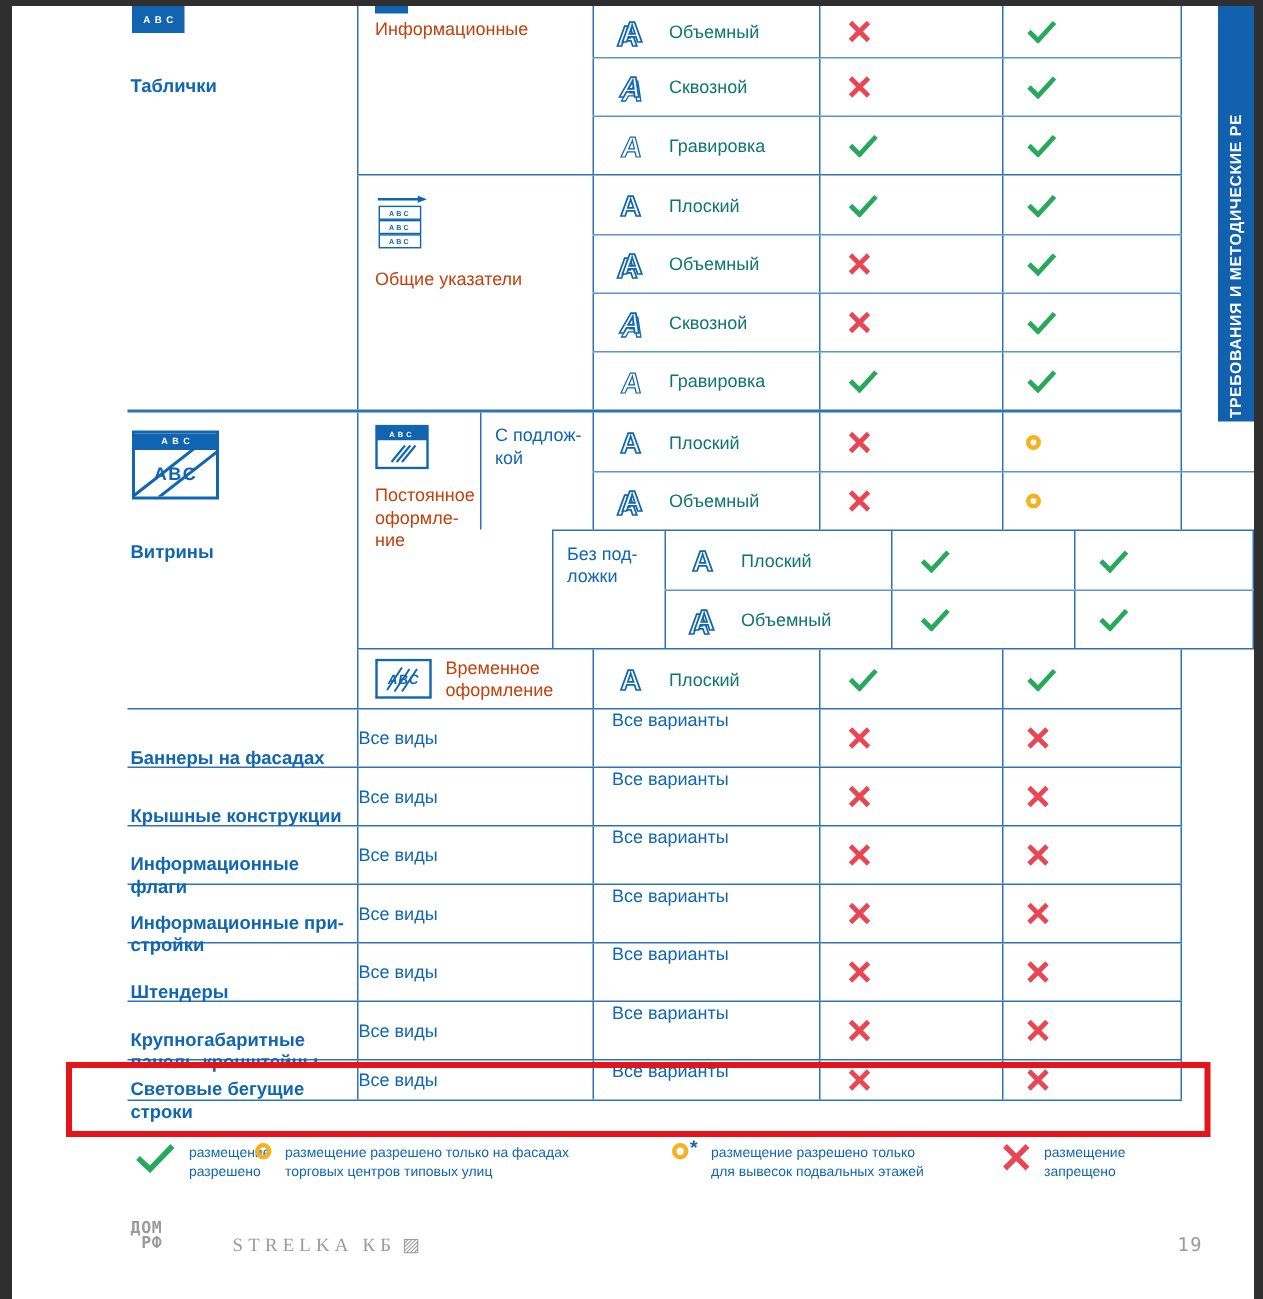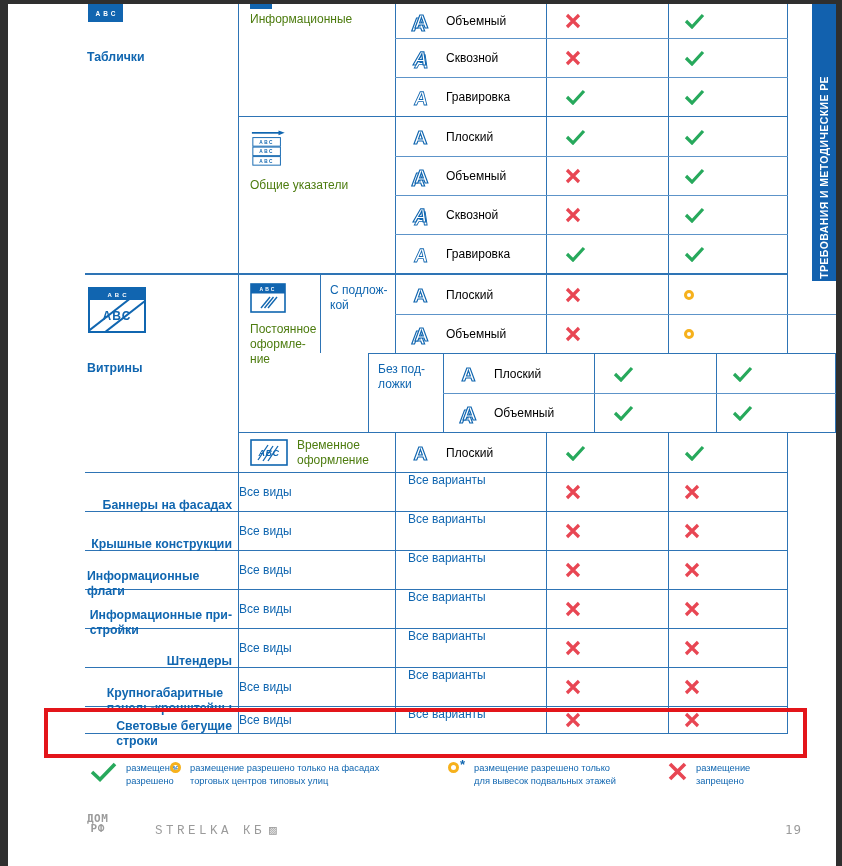--- a/index.html
+++ b/index.html
@@ -24,40 +24,40 @@
     white-space:nowrap; padding:2px 0;
   }
 
   .page { position:absolute; left:8px; top:4px; width:828px; height:862px; background:#fff; }
 
   
   .table { position:absolute; left:77px; top:0; width:703px; }
   .section { display:flex; }
   .section + .section { border-top:2px solid #2e74b5; }
   .cat { width:153px; flex:none; padding:0 6px 0 2px; }
-  .cat.scenter { display:flex; align-items:center;justify-content:flex-end; }
+  .cat.scenter { display:flex; align-items:center; }
   .cat-label { color:#1066b0; font-weight:bold; font-size:12.3px; line-height:1.25; white-space:pre-line;margin-top:28px; }
   .groups { flex:1; display:flex; flex-direction:column; }
   .group { display:flex; }
   .group + .group { border-top:1.5px solid #2e74b5; }
   .kind { width:157px; flex:none; border-left:1px solid #2e74b5; padding:8px 8px 0 11px; position:relative; }
   .kind.narrow { width:82px; }
   .kind.inline { display:flex; align-items:center; gap:9px; padding-top:0; }
-  .kind-label { color:#4d7c0f; font-size:12px; line-height:1.25; white-space:pre-line; }
+  .kind-label { color:#c2410c; font-size:12px; line-height:1.25; white-space:pre-line; }
   .subs { flex:1; display:flex; flex-direction:column; }
   .subgroup { display:flex; }
   .subgroup + .subgroup { border-top:1.5px solid #2e74b5;margin-left:48px; }
   .subcell { width:75px; flex:none; border-left:1px solid #2e74b5; padding:8px 4px 0 9px; }
   .sub-label { color:#1066b0; font-size:12px; line-height:1.25; white-space:pre-line; }
   .rows { flex:1; display:flex; flex-direction:column; }
   .leaf { display:flex; height:39px; flex:none; }
   .leaf.first { height:34px; }
   .leaf + .leaf { border-top:1px solid #5d94c9; }
   .typecell { width:151px; flex:none; border-left:1px solid #2e74b5; display:flex; align-items:center; padding-left:12px; gap:13px; }
-  .type-label { color:#000000; font-size:12px; white-space:pre-line; }
+  .type-label { color:#0f766e; font-size:12px; white-space:pre-line; }
   .s1 { width:122px; flex:none; border-left:1px solid #2e74b5; display:flex; align-items:center; padding-left:18px; }
   .s2 { width:120px; flex:none; border-left:1px solid #2e74b5; border-right:1px solid #2e74b5; display:flex; align-items:center; padding-left:15px; }
 
   .simple { display:flex; border-top:1.5px solid #2e74b5; height:39px; }
   .simple:last-child { border-bottom:1.5px solid #2e74b5; height:28px; }
   .kindcell { width:157px; flex:none; border-left:1px solid #2e74b5; display:flex; align-items:center; }
   .typecell2 { width:151px; flex:none; border-left:1px solid #2e74b5; display:flex; padding-left:12px; }
   .plain-label { color:#1066b0; font-size:12px; white-space:pre-line; line-height:1.25; }
 
   
@@ -85,23 +85,23 @@
   .highlight { position:absolute; left:36px; top:704px; width:763px; height:50px;
     border:4px solid #e3151a; z-index:10; pointer-events:none; }
 
   
   .legend { position:absolute; left:0; top:758px; width:828px; height:44px; }
   .legend-item { position:absolute; display:flex; gap:9px; align-items:flex-start; }
   .legend-label { color:#1066b0; font-size:9.3px; line-height:1.35; white-space:pre-line; }
 
   
   .footer { position:absolute; left:79px; top:808px; width:715px; height:44px; color:#9b9b9b; }
-  .logo { position:absolute; left:0; top:2px; text-align:center;
+  .logo { position:absolute; left:0; top:2px; text-align:right;
     font-family:"DejaVu Sans Mono", monospace; font-weight:bold; font-size:11px; line-height:10px; letter-spacing:0.5px; }
-  .brand { position:absolute; left:68px; top:10px; font-family:Liberation Mono, monospace;
+  .brand { position:absolute; left:68px; top:10px; font-family:Liberation Serif, serif;
     font-size:12.5px; letter-spacing:3.5px; }
   .brand-glyph { letter-spacing:0; margin-left:4px; }
   .pagenum { position:absolute; right:0; top:10px; font-family:"DejaVu Sans Mono", monospace; font-size:12.5px; letter-spacing:1px; }
 </style>
 </head>
 <body>
 
 <div class="page">
   <div class="table" id="tbl">
       <div class="section">

